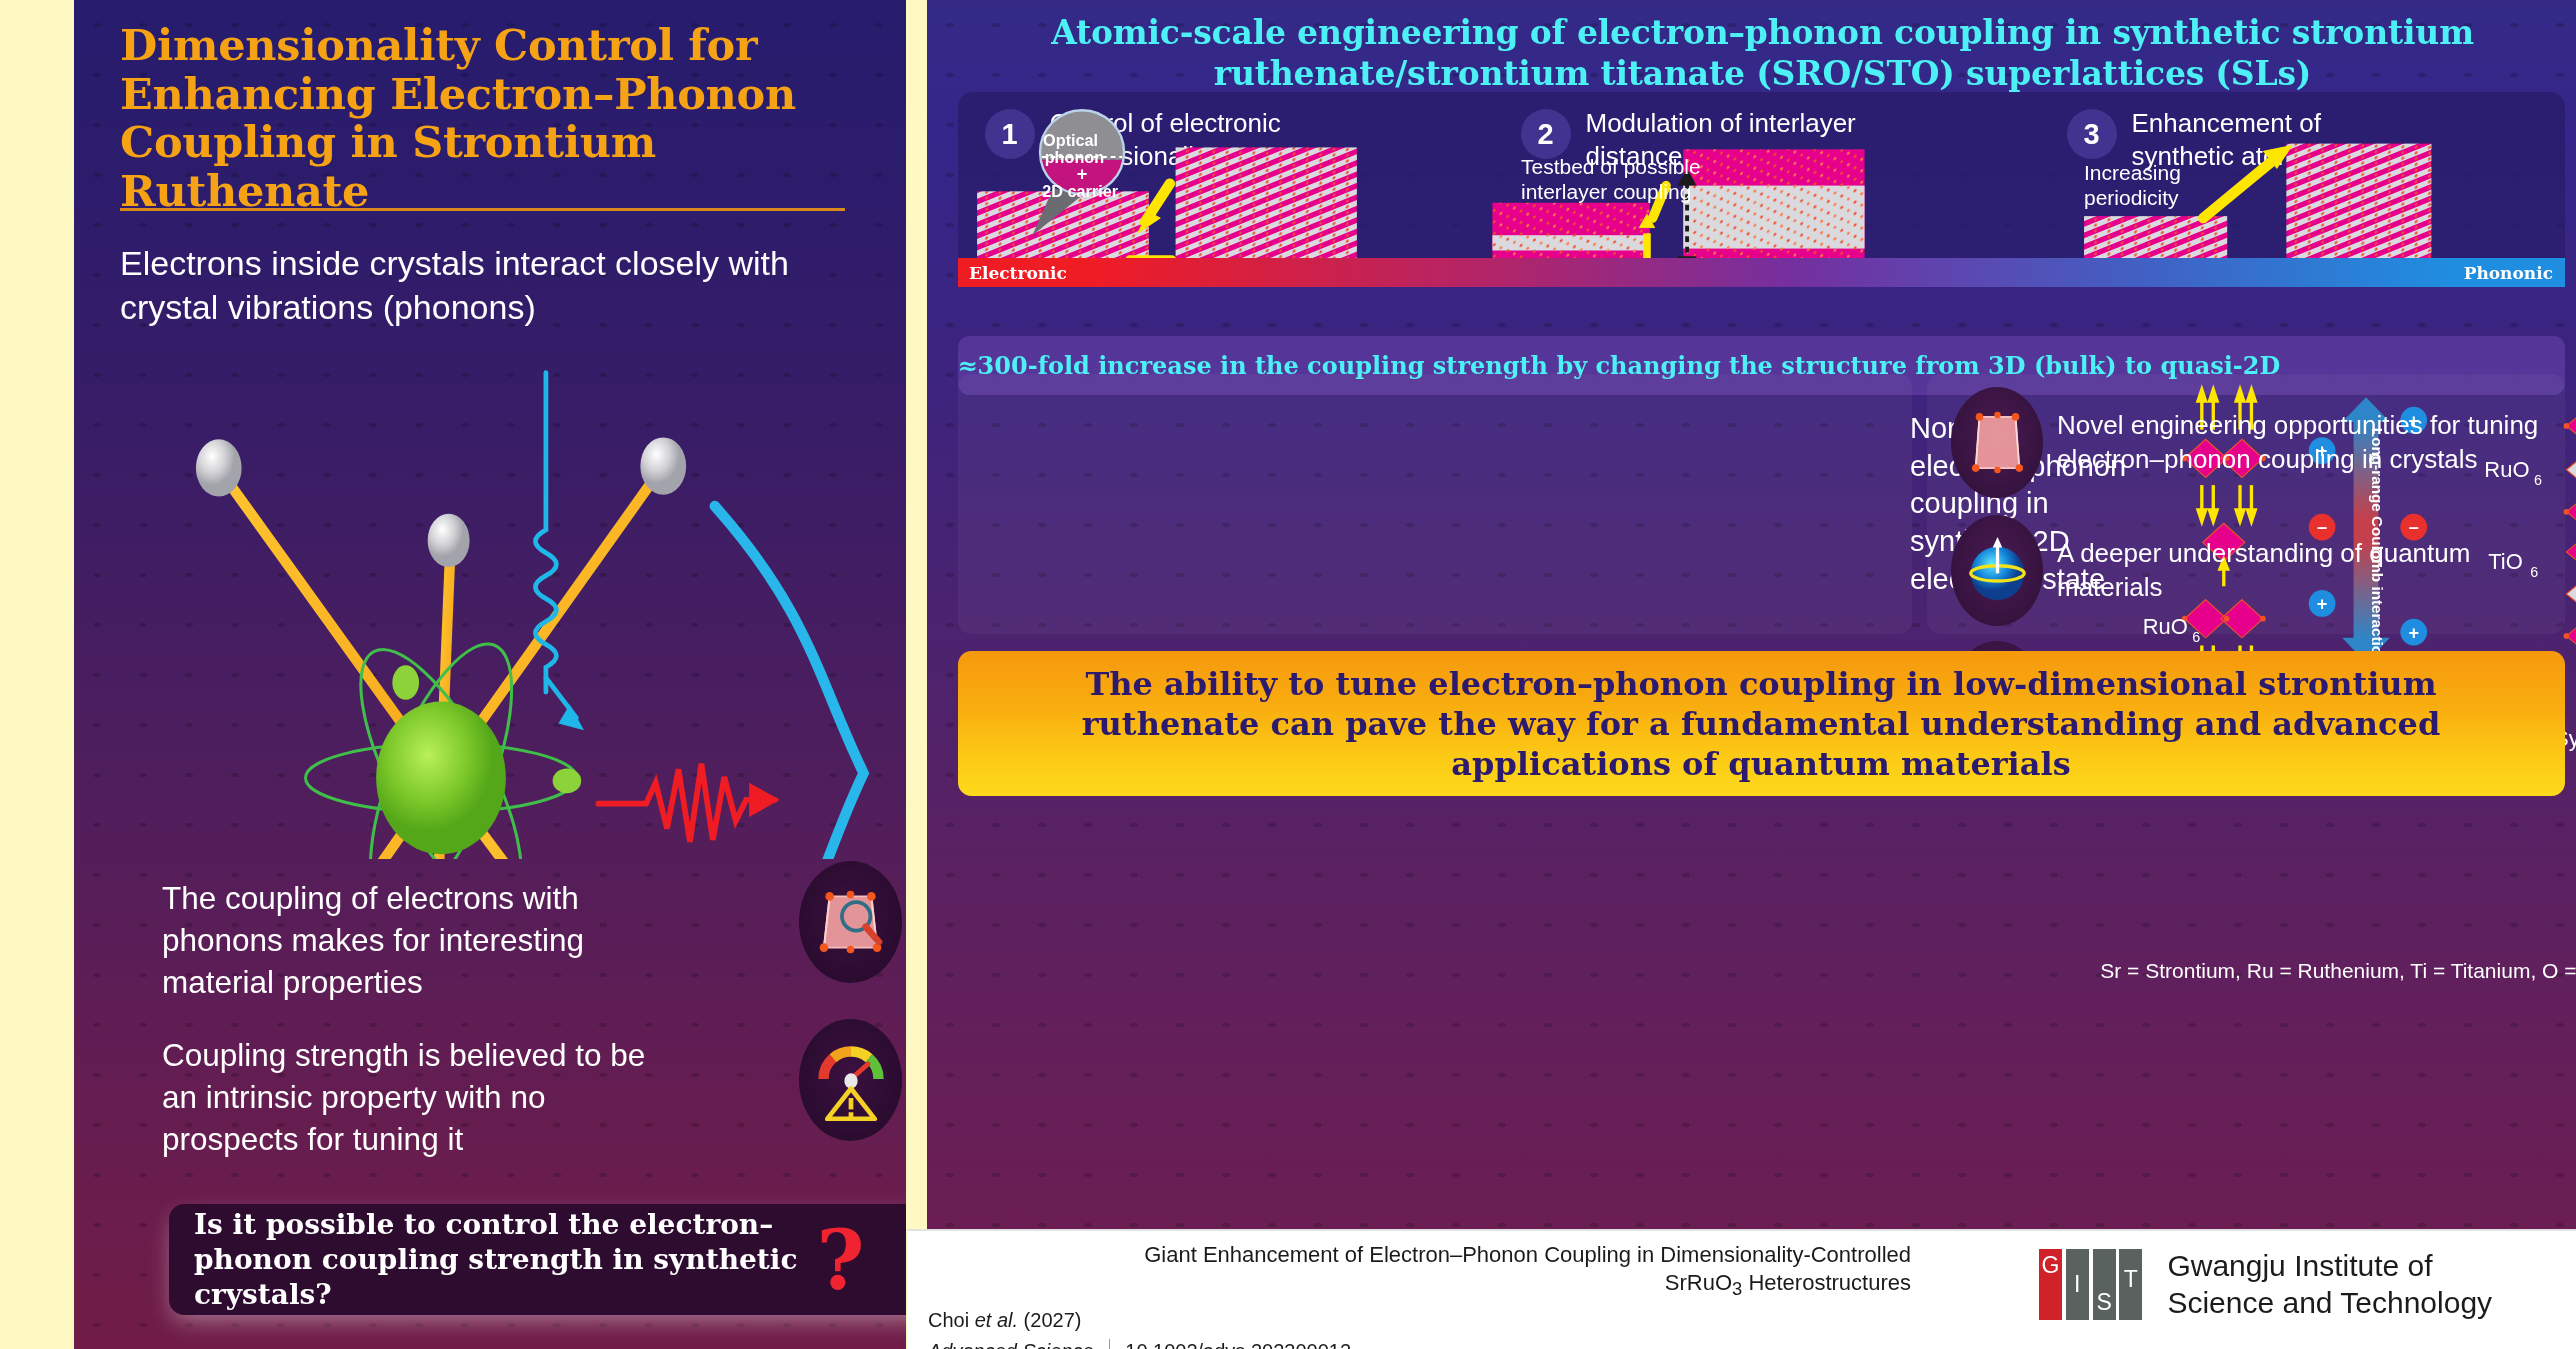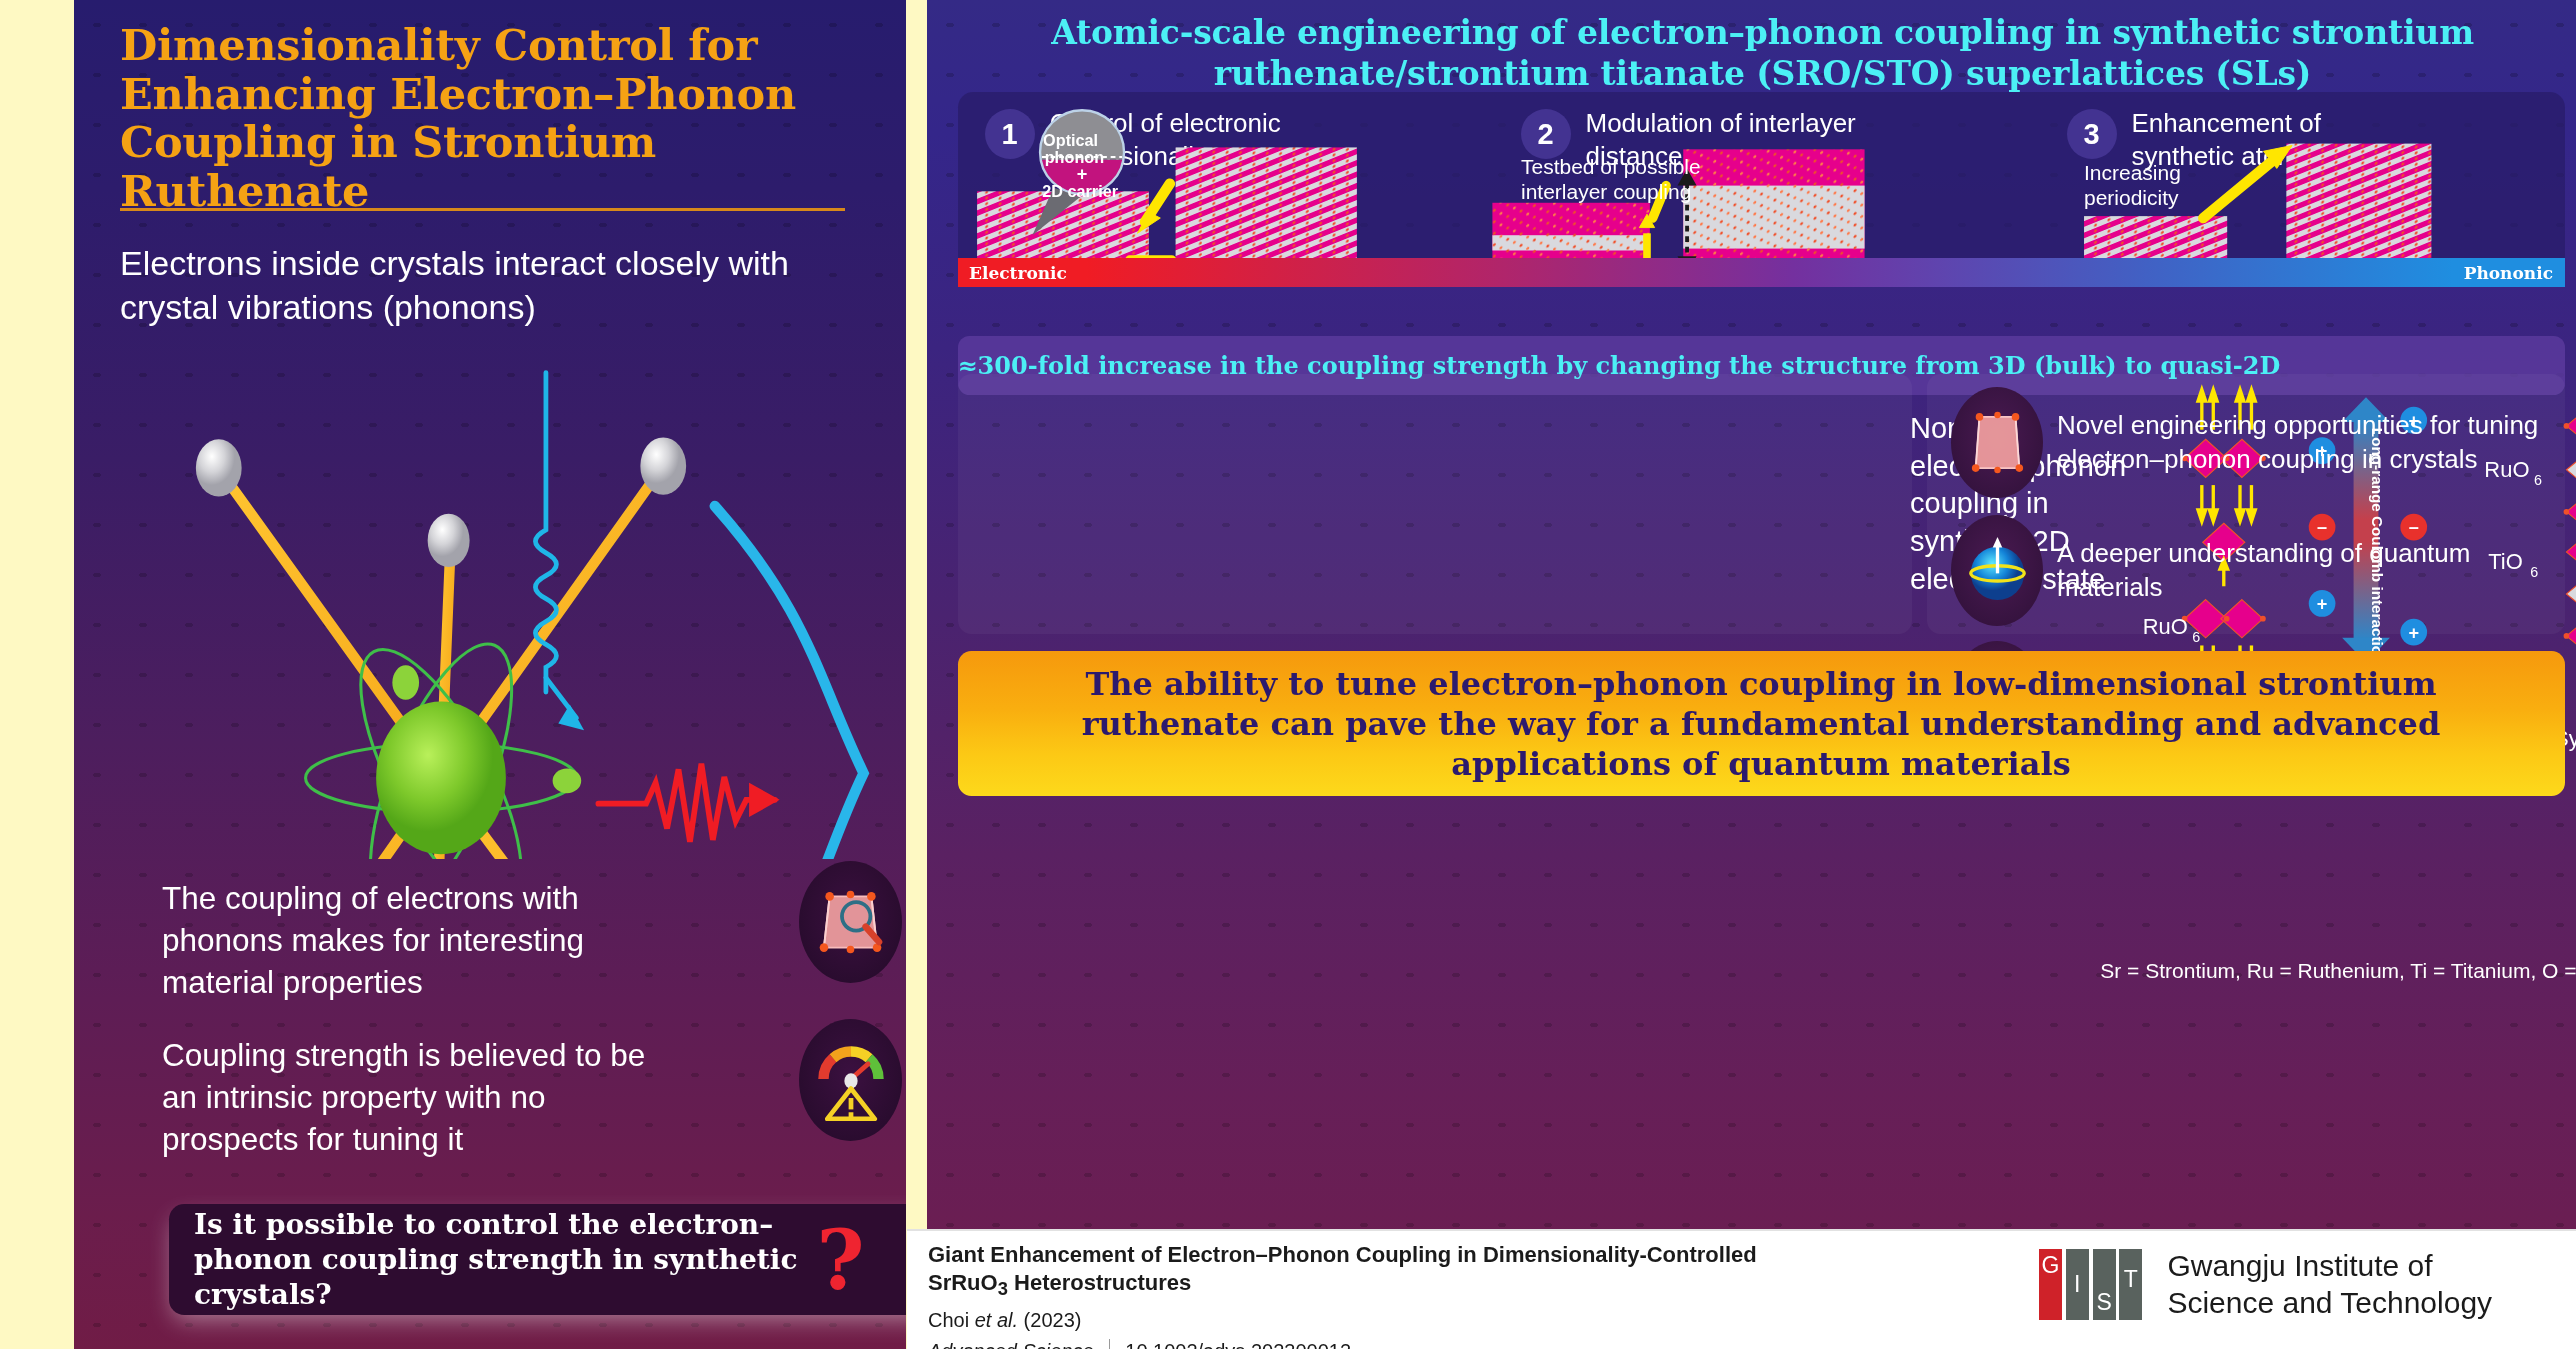--- a/index.html
+++ b/index.html
@@ -160,21 +160,21 @@
     font-size: 32px; line-height: 1.25; color: #2c1a6e; text-align: center; width: 1489px;
   }
 
   
   #footer {
     position: absolute; left: 907px; top: 1229px; width: 1669px; height: 120px;
     background: #ffffff;
   }
   #footer-rule { position: absolute; left: 0; top: 0; width: 1669px; height: 1.9px; background: #e2e2e2; }
   #cite { position: absolute; left: 21px; top: 11.5px; width: 983px; color: #1b1b1b; }
-  #cite-title { font-size: 22px; line-height: 1.3; font-weight: 700; }
+  #cite-title { font-size: 22px; line-height: 1.3; font-weight: 400; text-align: right; }
   #cite-authors { font-size: 20px; margin-top: 7.6px; }
   #cite-journal-row { display: flex; align-items: center; margin-top: 6.7px; font-size: 20px; }
   #cite-journal { font-style: italic; }
   #cite-sep { width: 1px; height: 25px; background: #9a9a9a; margin: 0 15.3px; }
 
   #logo { position: absolute; left: 1132px; top: 19px; display: flex; align-items: center; }
   .logo-blocks { display: flex; align-items: flex-start; height: 71px; }
   .lb { width: 23px; height: 71px; display: flex; justify-content: center;
         color: #fff; font-size: 23px; font-weight: 400; font-family:"Liberation Sans",sans-serif; }
   #lb-g { background: #cf2229; align-items: flex-start; padding-top: 2.9px; }
@@ -662,21 +662,21 @@
   </div>
 
   <div id="footer">
     <div id="footer-rule"></div>
     <div id="cite">
       <div id="cite-title">
         <span>Giant Enhancement of Electron–Phonon Coupling in Dimensionality-Controlled</span><br>
         <span>SrRuO</span><sub>3</sub><span> Heterostructures</span>
       </div>
       <div id="cite-authors">
-        <span>Choi </span><i>et al.</i><span> (2023)</span>
+        <span>Choi </span><i>et al.</i><span> (2027)</span>
       </div>
       <div id="cite-journal-row">
         <span id="cite-journal">Advanced Science</span>
         <span id="cite-sep"></span>
         <span id="cite-doi">10.1002/advs.202300012</span>
       </div>
     </div>
 
     <div id="logo">
       <div class="logo-blocks">

